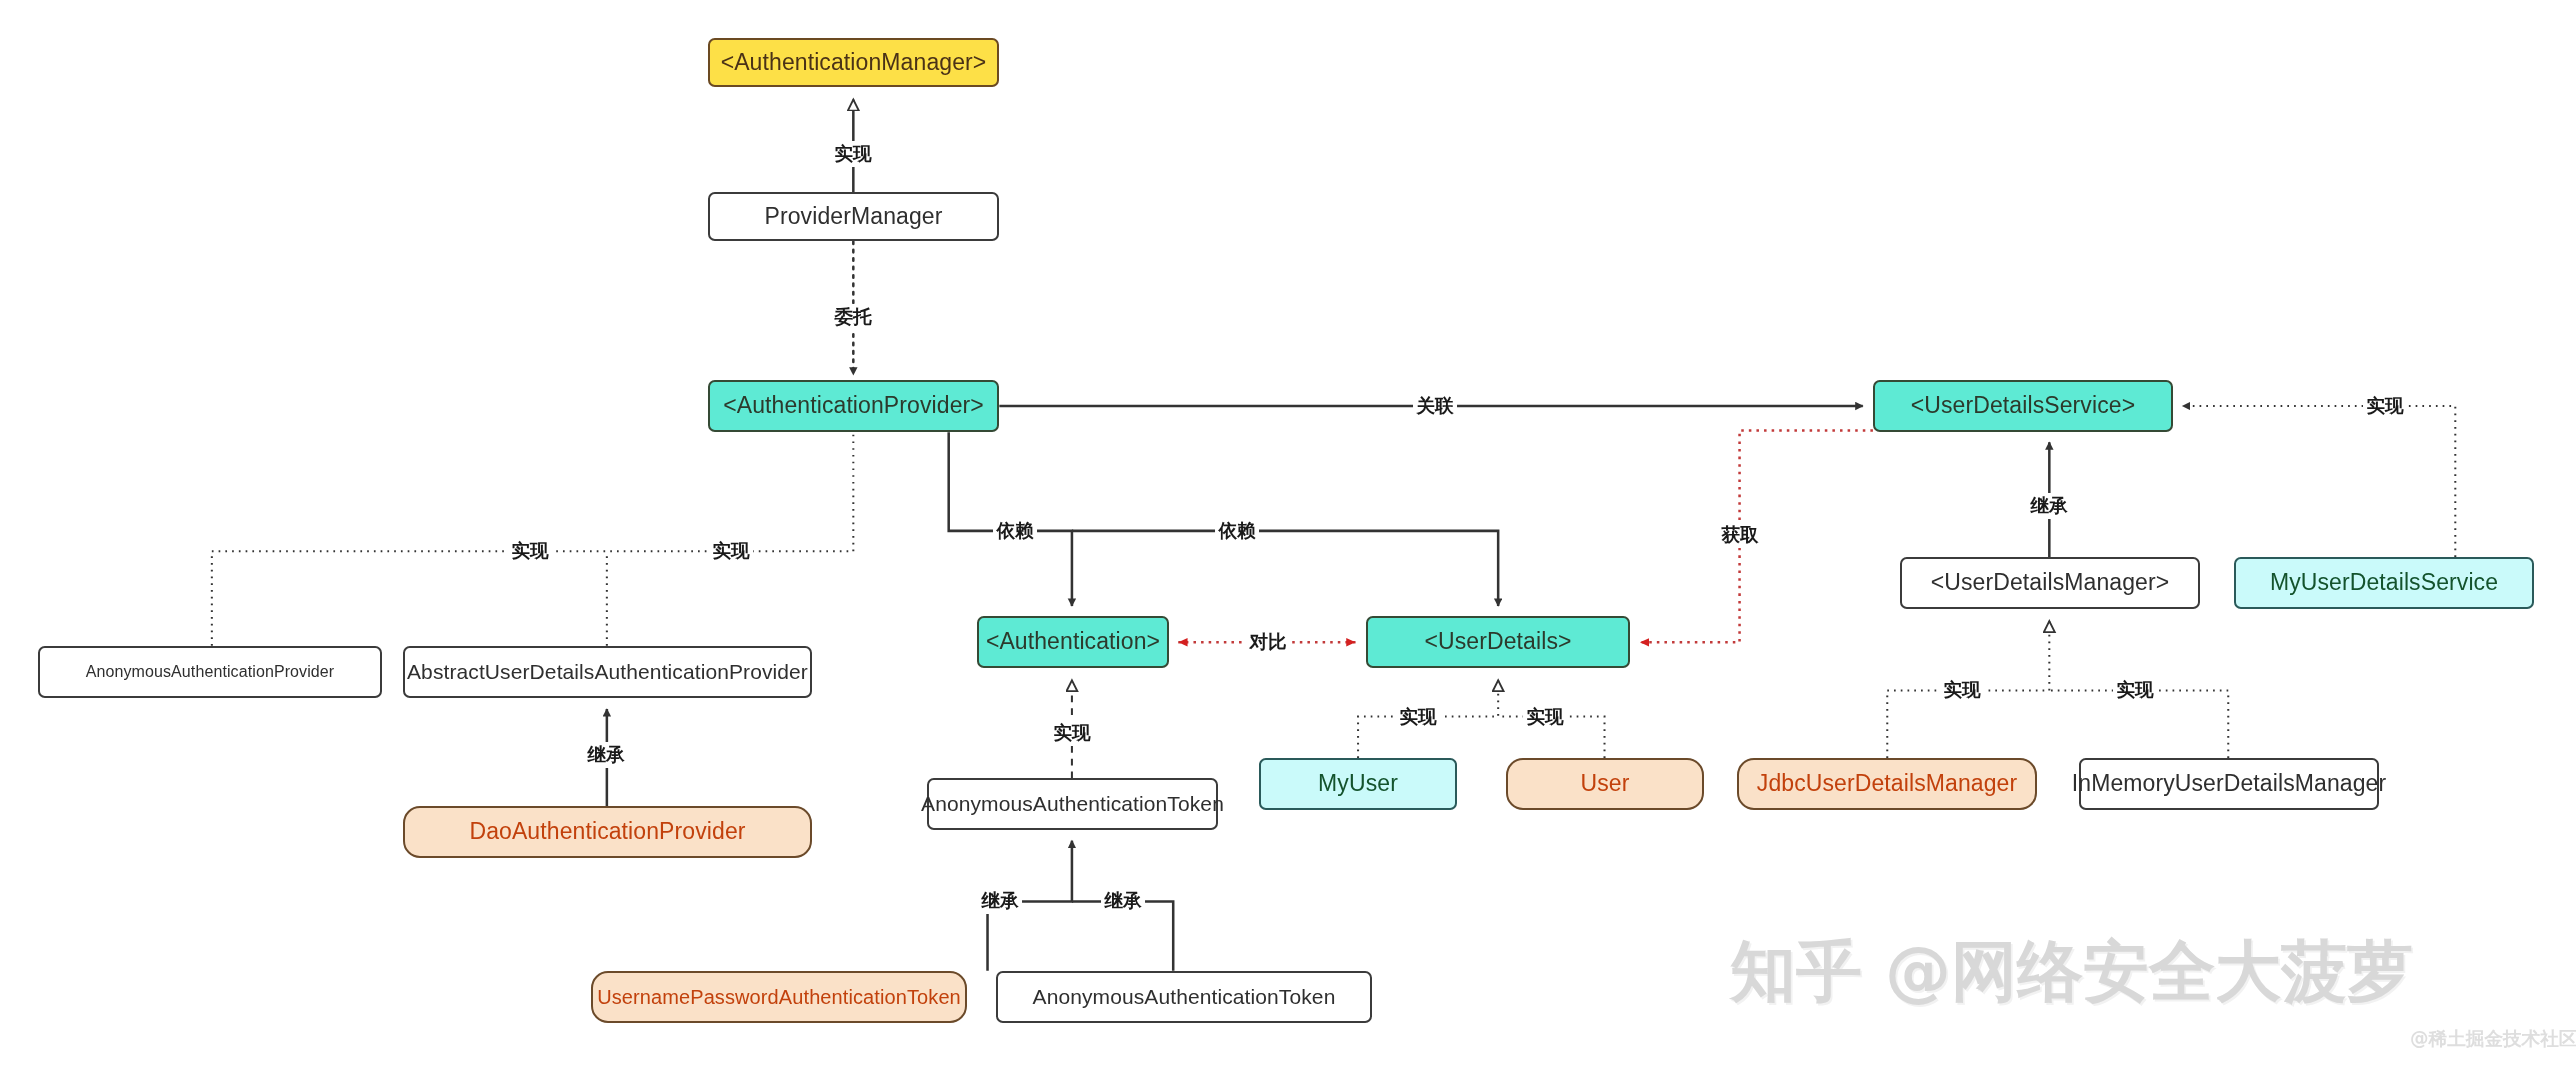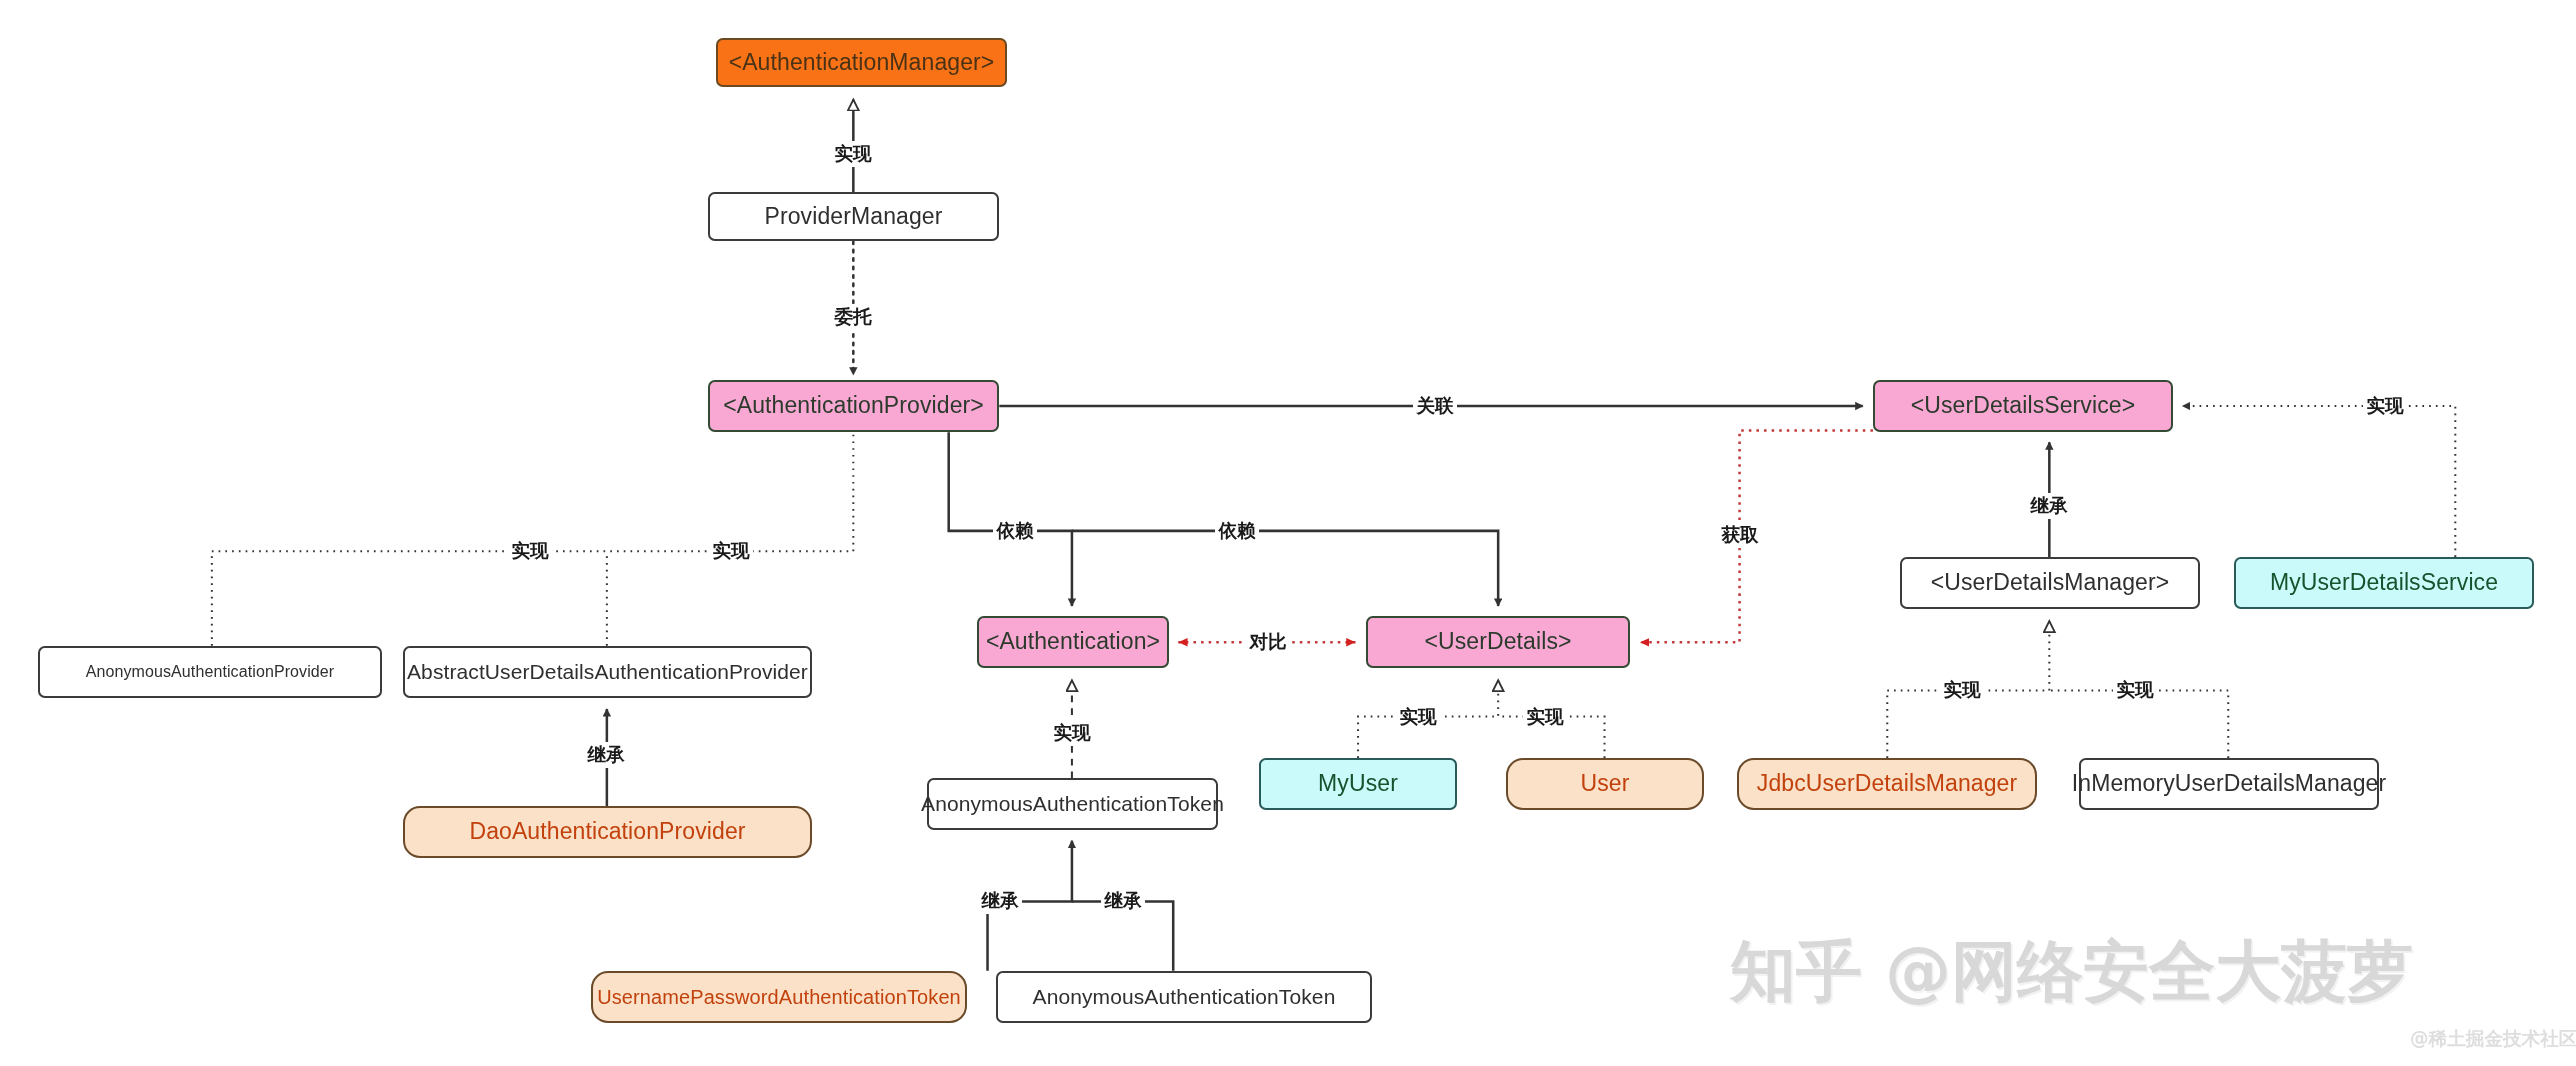--- a/index.html
+++ b/index.html
@@ -35,22 +35,22 @@
     border: 2.5px solid #3b3b3b;
     background: #ffffff;
     color: #2b2b2b;
     font-size: 23px;
     line-height: 1.1;
     text-align: center;
     white-space: nowrap;
     letter-spacing: 0.1px;
   }
   .node.plain   { background:#ffffff; border-color:#3b3b3b; color:#2f2f2f; }
-  .node.green   { background:#f9a8d4; border-color:#354a35; color:#2c3a2c; }
-  .node.orange  { background:#f97316; border-color:#6b4a22; color:#4a3217;margin-left:8px; }
+  .node.green   { background:#5eead4; border-color:#354a35; color:#2c3a2c; }
+  .node.orange  { background:#fde047; border-color:#6b4a22; color:#4a3217; }
   .node.peach   { background:#FAE1C8; border-color:#6b4a2a; color:#c2410c;border-radius:17px; }
   .node.cyan    { background:#CAFAFA; border-color:#2a5a5a; color:#14532d; }
 
   .edge-label {
     position: absolute;
     font-size: 18.6px;
     font-weight: bold;
     color: #1a1a1a;
     background: #ffffff;
     padding: 0 3.4px;

